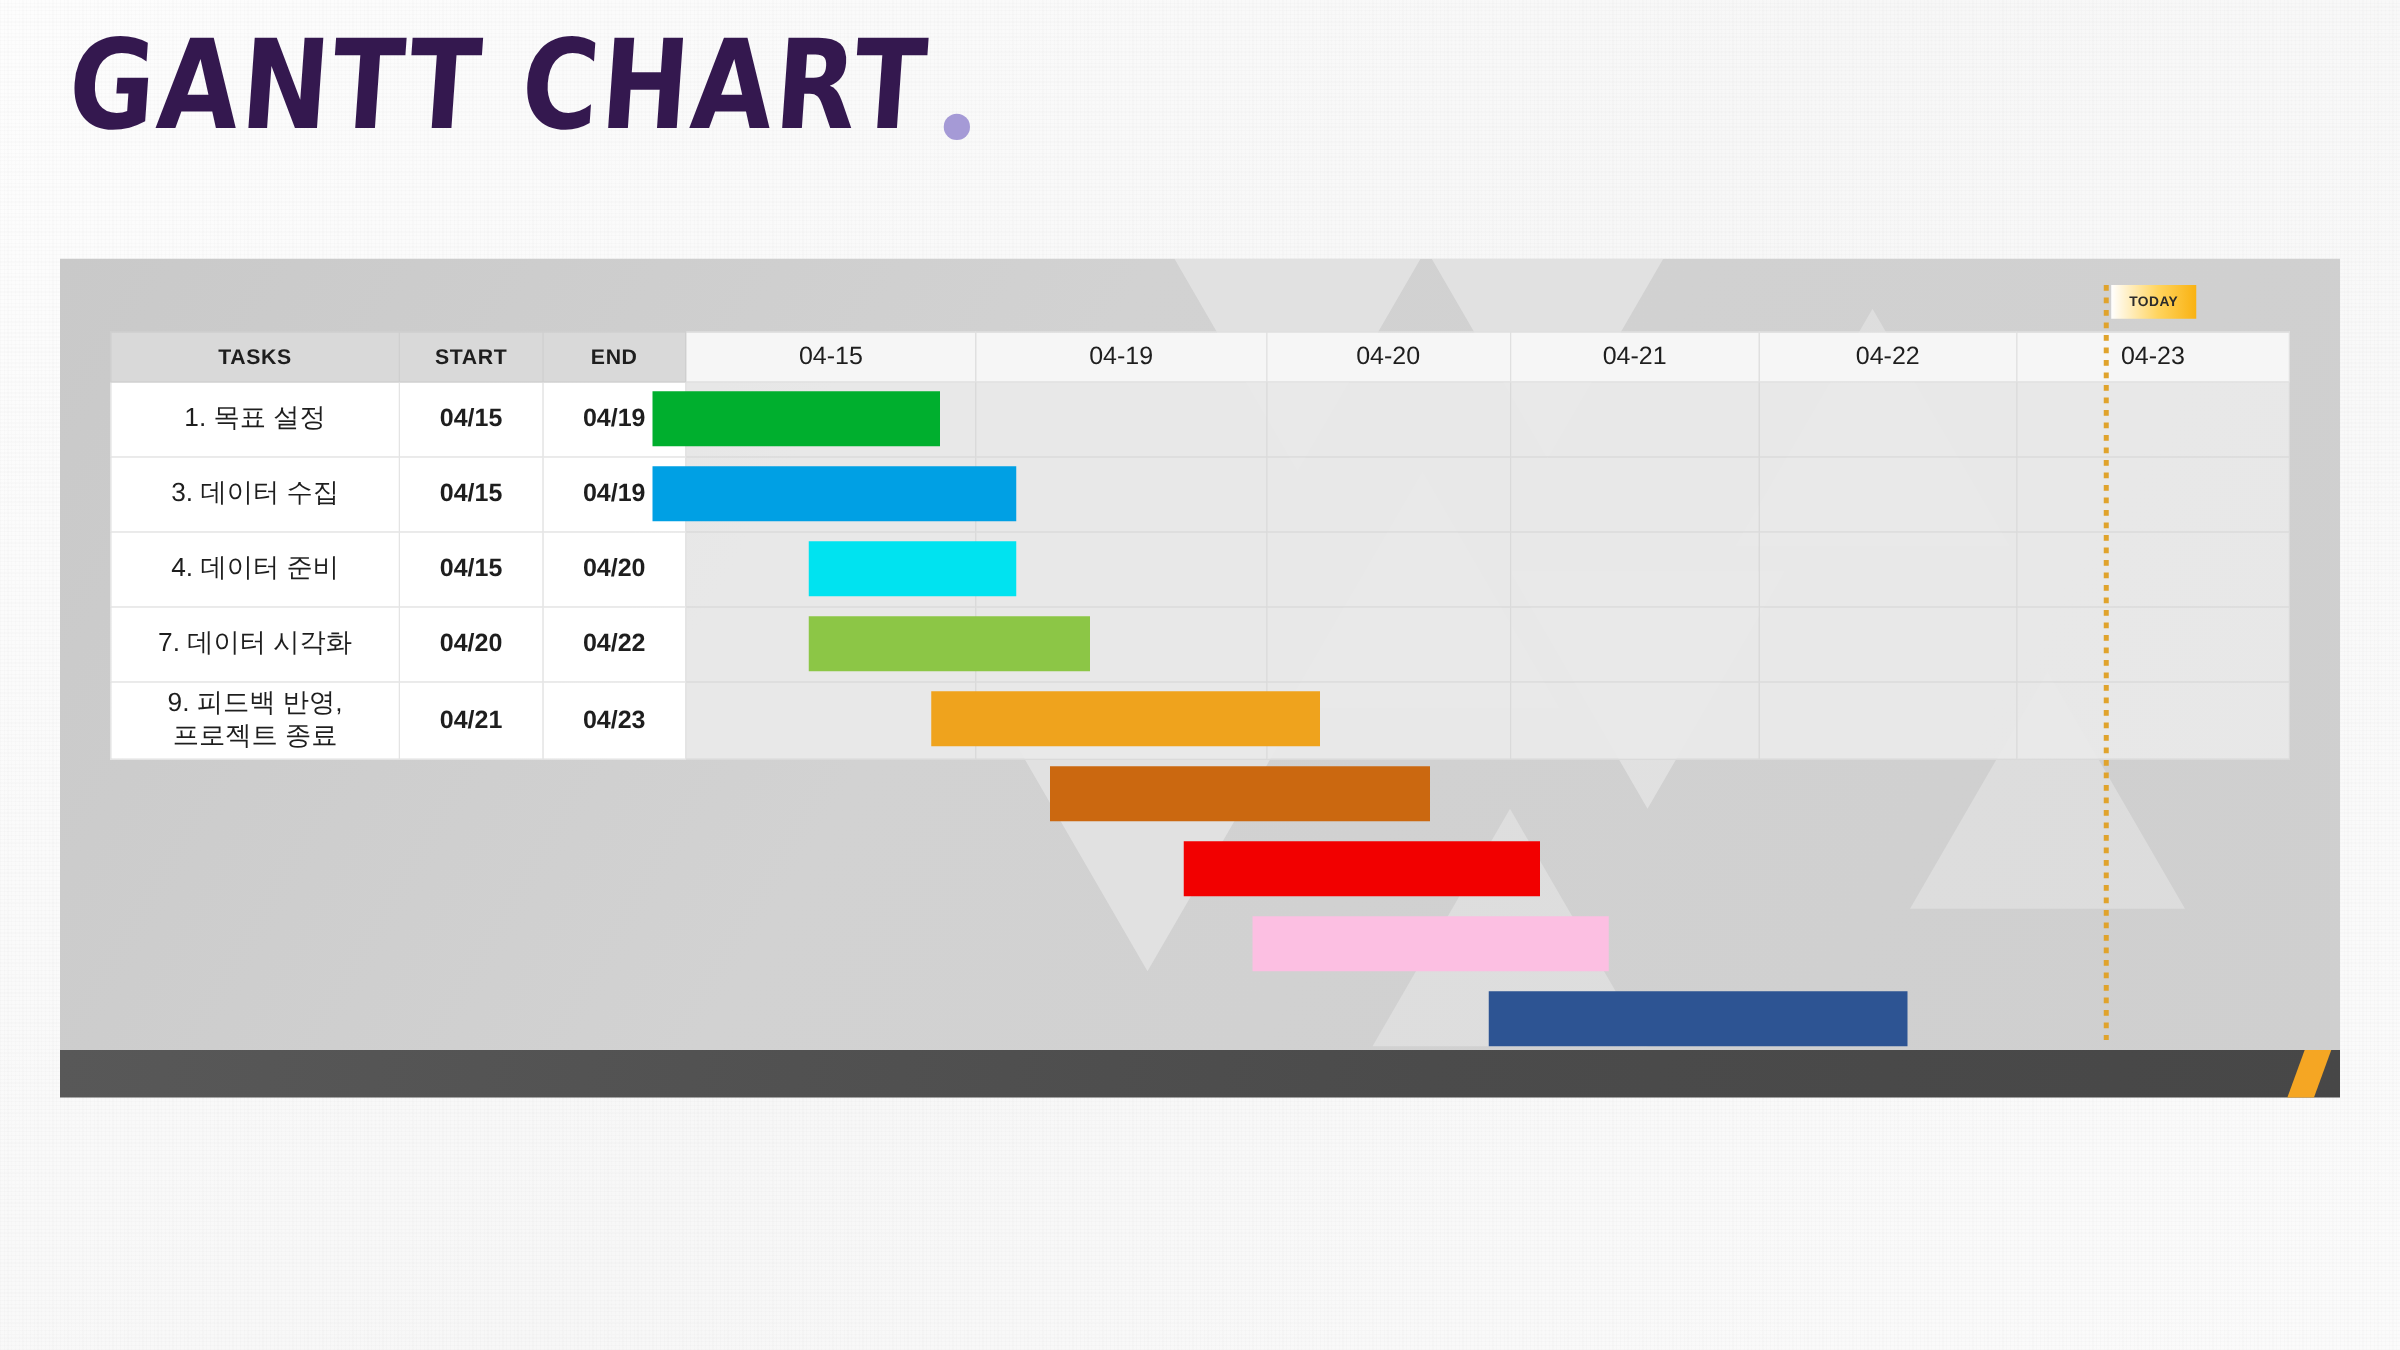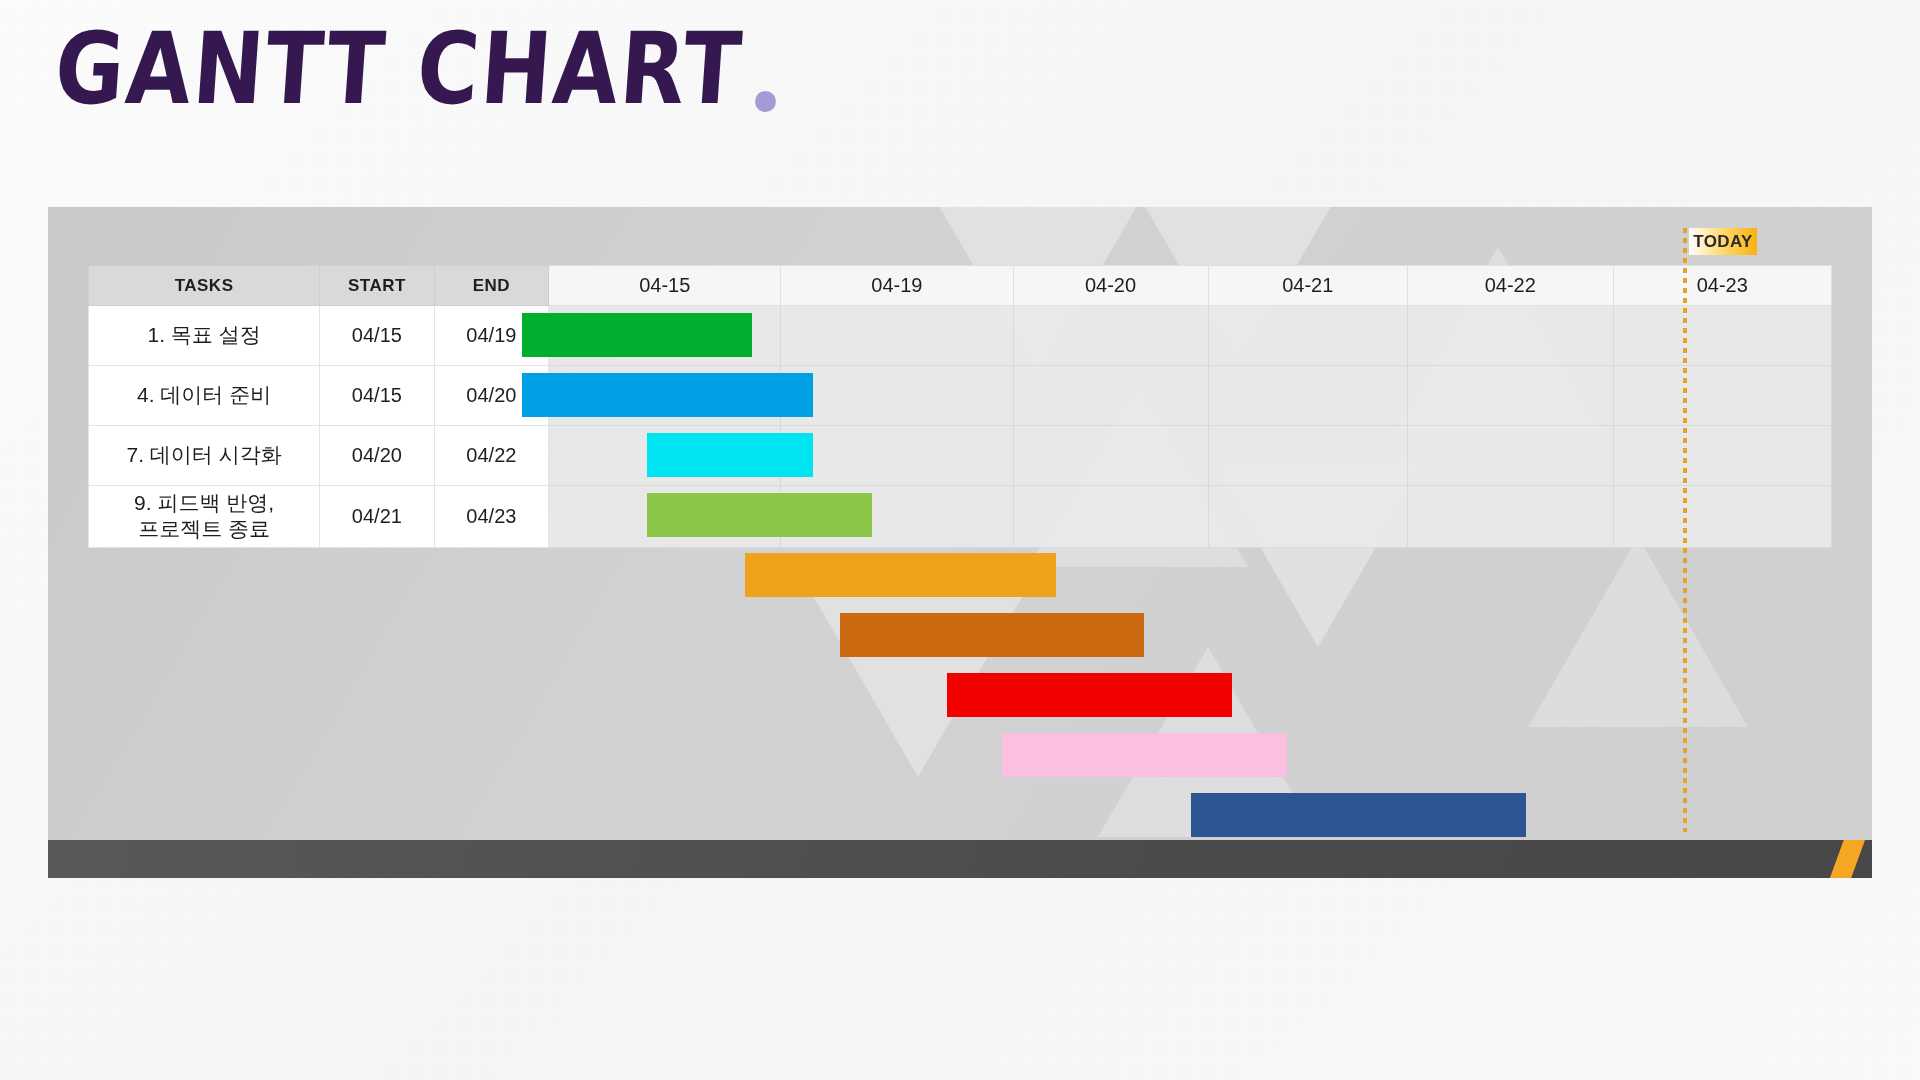--- a/index.html
+++ b/index.html
@@ -86,21 +86,21 @@
   #today-badge {
     position: absolute;
     left: 1689px;
     top: 228px;
     width: 68px;
     height: 27px;
     background: linear-gradient(90deg, #ffffff 0%, #ffd45e 55%, #f9b212 100%);
     display: flex;
     align-items: center;
     justify-content: center;
-    font-size: 17px;
+    font-size: 11px;
     font-weight: 700;
     color: #2b2b2b;
     letter-spacing: .4px;
     z-index: 9;
   }
 
   
   #today-line {
     position: absolute;
     left: 1683px;
@@ -147,21 +147,21 @@
   }
   #gantt-table tbody td.taskname {
     background: #ffffff;
     font-weight: 400;
     font-size: 21px;
     line-height: 1.25;
     padding: 4px 6px;
   }
   #gantt-table tbody td.datecell {
     background: #ffffff;
-    font-weight: 400;
+    font-weight: 700;
     font-size: 20px;
   }
   #gantt-table tbody tr { height: 60px; }
 
   
   #gantt-table tbody td.gridcell {
     background: rgba(233,233,233,.92);
     border-color: #dadada;
     padding: 0;
   }
@@ -247,20 +247,33 @@
         <td class="datecell">04/19</td>
         <td class="gridcell"></td>
         <td class="gridcell"></td>
         <td class="gridcell"></td>
         <td class="gridcell"></td>
         <td class="gridcell"></td>
         <td class="gridcell"></td>
       </tr>
       <tr>
         <td class="taskname">
+          <div>3. 데이터 수집</div>
+        </td>
+        <td class="datecell">04/15</td>
+        <td class="datecell">04/19</td>
+        <td class="gridcell"></td>
+        <td class="gridcell"></td>
+        <td class="gridcell"></td>
+        <td class="gridcell"></td>
+        <td class="gridcell"></td>
+        <td class="gridcell"></td>
+      </tr>
+      <tr>
+        <td class="taskname">
           <div>4. 데이터 준비</div>
         </td>
         <td class="datecell">04/15</td>
         <td class="datecell">04/20</td>
         <td class="gridcell"></td>
         <td class="gridcell"></td>
         <td class="gridcell"></td>
         <td class="gridcell"></td>
         <td class="gridcell"></td>
         <td class="gridcell"></td>

